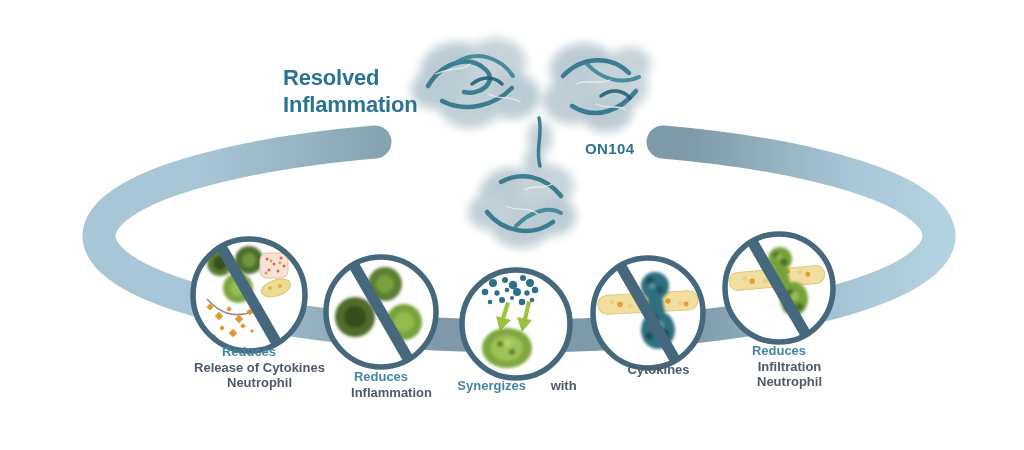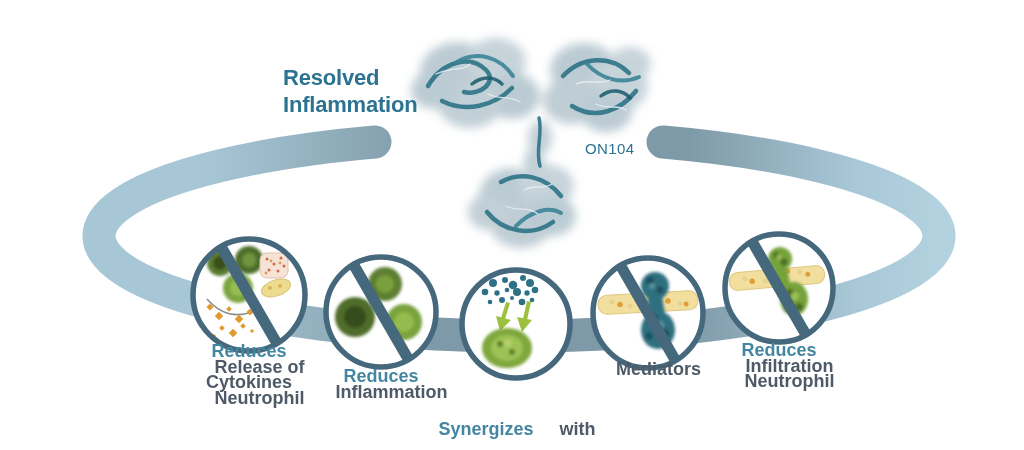--- a/index.html
+++ b/index.html
@@ -8,31 +8,31 @@
     font-family:"Liberation Sans",sans-serif;
     --teal:#4486a2; --dark:#4e5a67; --title:#2c7391;
   }
   .stage svg{position:absolute;left:0;top:0;}
   .title{
     position:absolute;left:283px;top:64px;
     font-weight:bold;font-size:22px;line-height:27px;color:var(--title);letter-spacing:-0.2px;
   }
   .mol-label{
     position:absolute;left:585px;top:140px;
-    font-weight:normal;font-size:15px;color:var(--title);letter-spacing:0.4px;
+    font-weight:bold;font-size:15px;color:var(--title);letter-spacing:0.4px;
   }
   .cap{
     position:absolute;width:180px;text-align:center;
-    font-weight:bold;font-size:18px;line-height:15.5px;
+    font-weight:bold;font-size:13px;line-height:15.5px;
   }
   .cap .teal{color:var(--teal);}
   .cap .dark{color:var(--dark);padding-left:21px;}
   .cap1{left:159px;top:344px;}
   .cap2{left:291px;top:369px;}
-  .cap3{left:427px;top:378px;margin-top:44px;}
+  .cap3{left:427px;top:378px;}
   .cap4{left:558px;top:362px;}
   .cap5{left:689px;top:343px;}
 </style>
 </head>
 <body>
 
 <div class="stage" style="--teal: #4486a2; --dark: #4e5a67; --title: #2c7391;">
 
 <svg width="1024" height="450" viewBox="0 0 1024 450">
   <defs>
@@ -266,21 +266,21 @@
       <div><span class="dark">Neutrophil</span></div>
     </div>
   <div class="cap cap2">
       <div><span class="teal">Reduces</span></div>
       <div><span class="dark">Inflammation</span></div>
     </div>
   <div class="cap cap3">
       <div><span class="teal">Synergizes</span><span class="dark"> with</span></div>
     </div>
   <div class="cap cap4">
-      <div><span class="dark">Mediators</span></div>
+      <div><span class="dark">Cytokines</span></div>
     </div>
   <div class="cap cap5">
       <div><span class="teal">Reduces</span></div>
       <div><span class="dark">Infiltration</span></div>
       <div><span class="dark">Neutrophil</span></div>
     </div>
 
 </div>
 
 </body></html>

